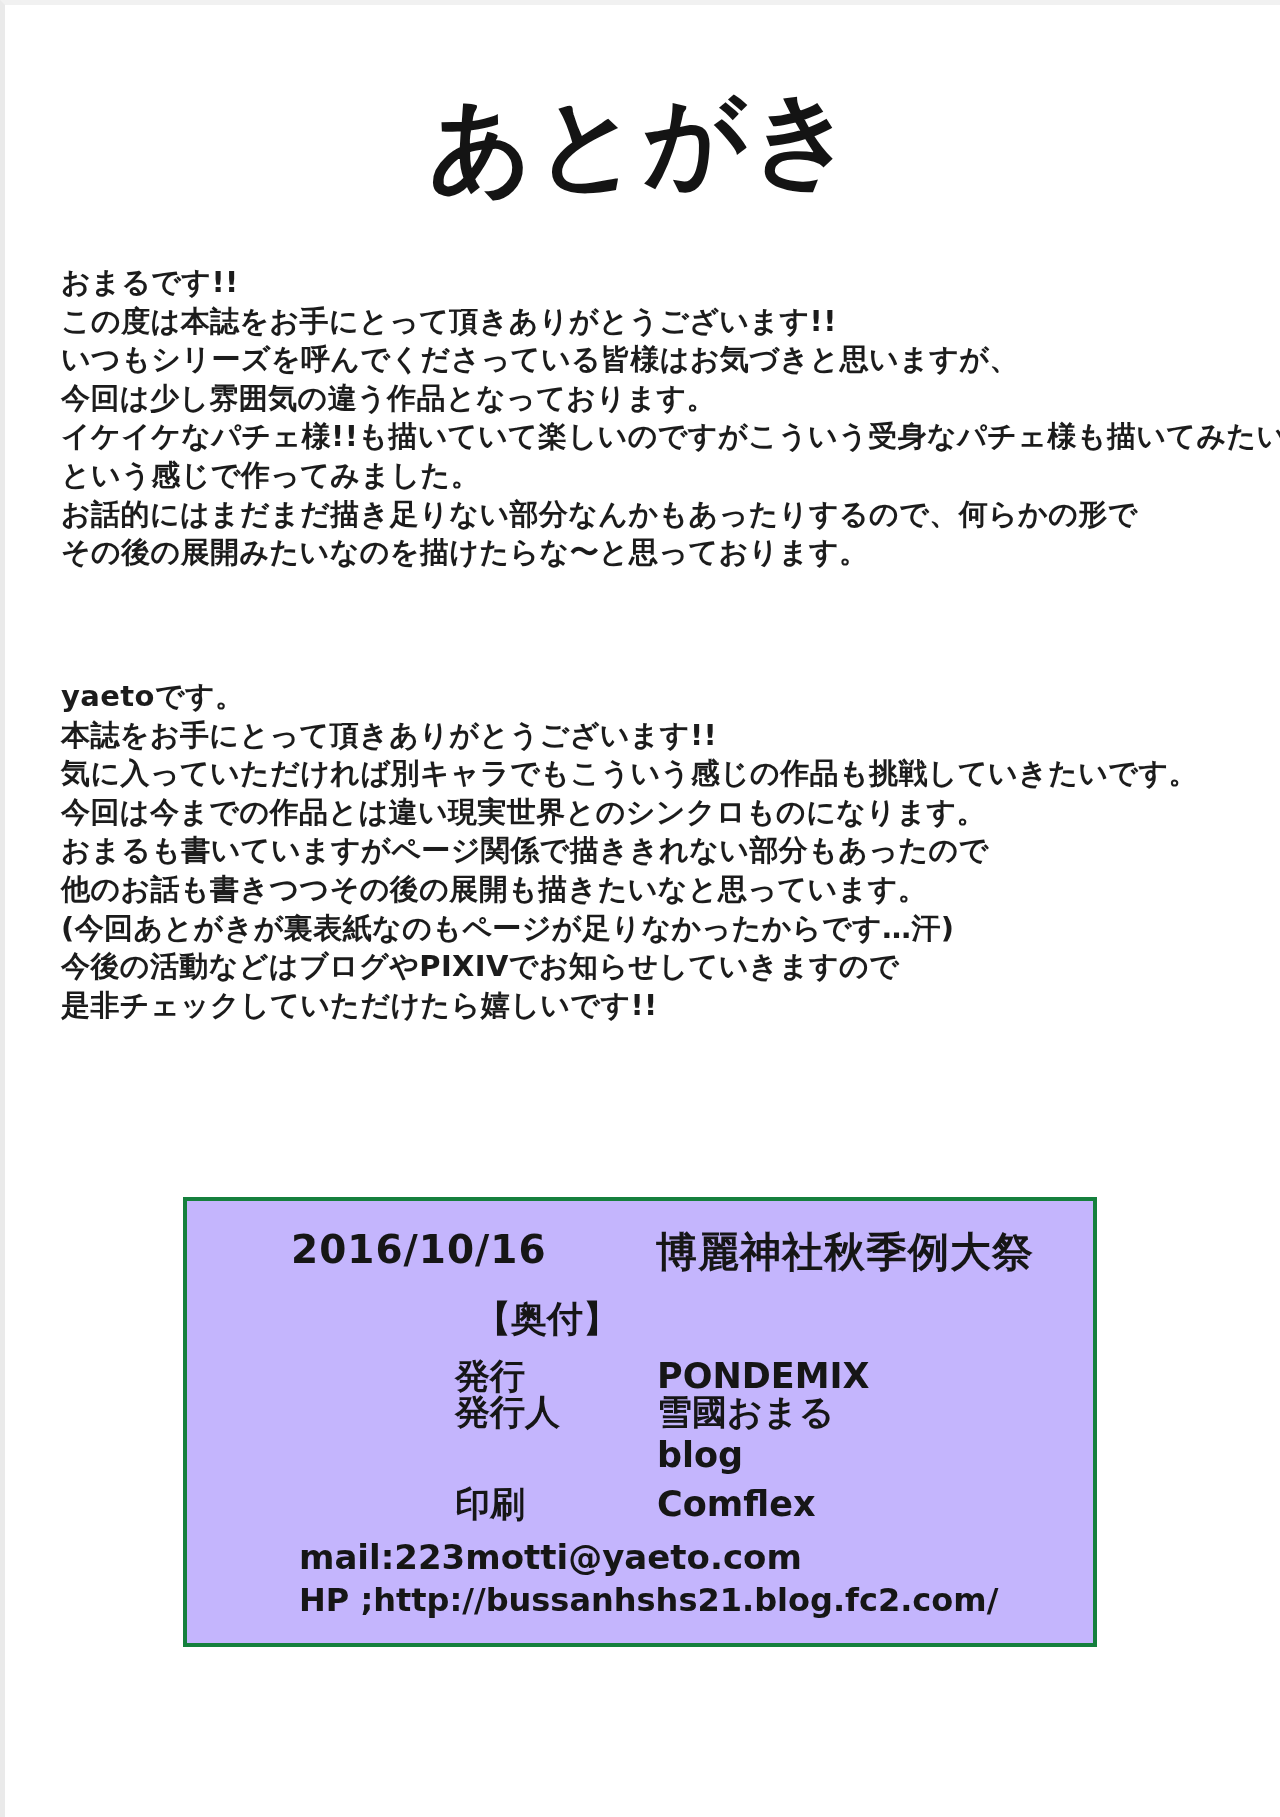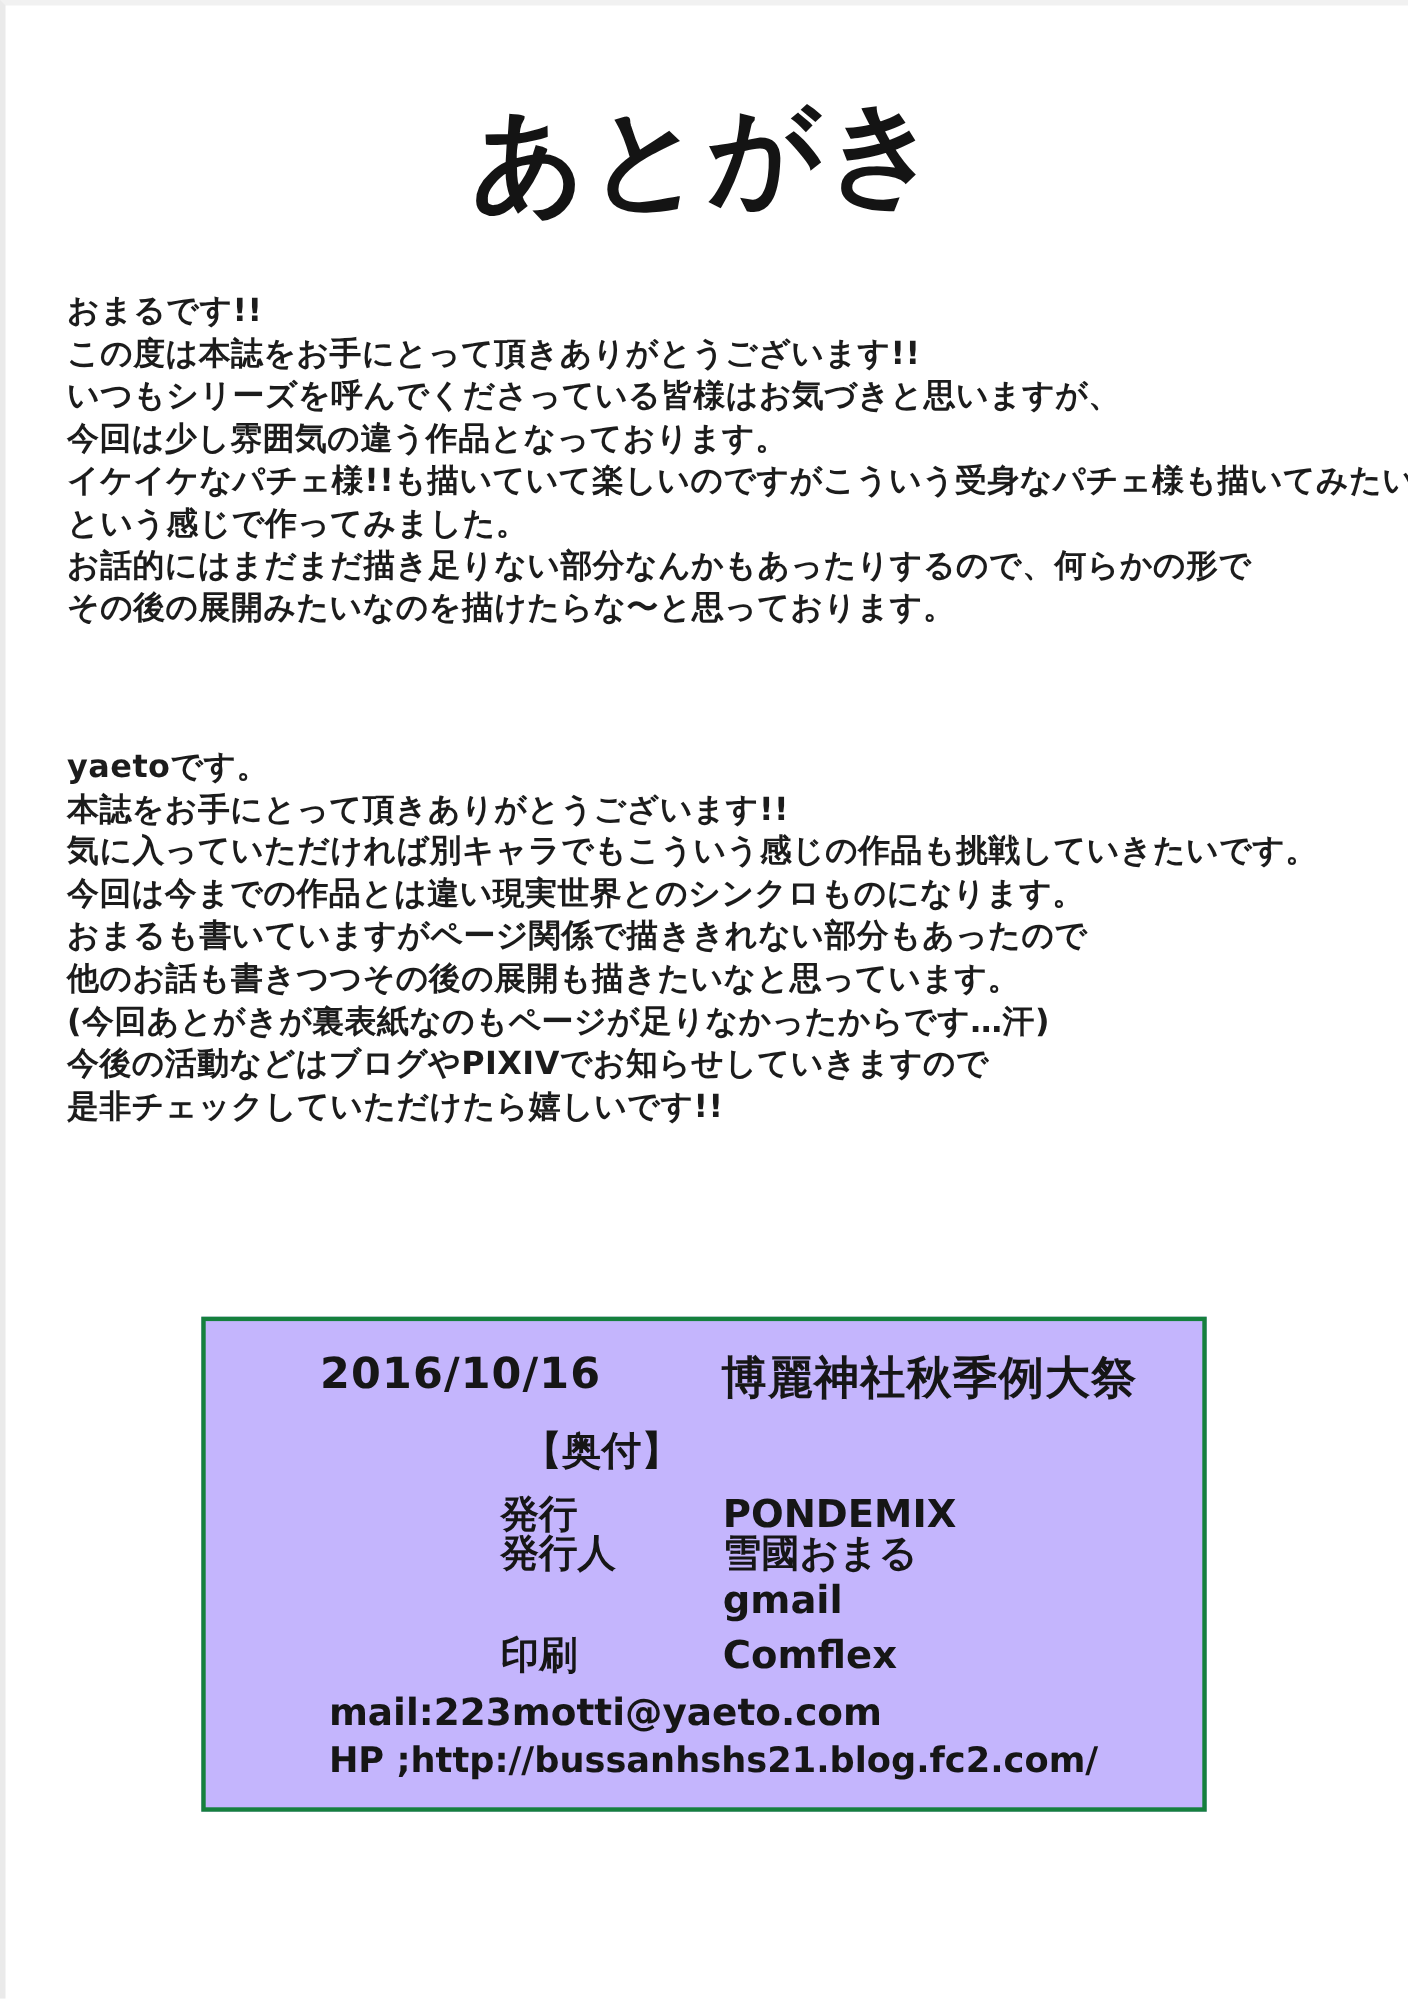--- a/index.html
+++ b/index.html
@@ -104,21 +104,21 @@
     <div class="c-abs c-event">博麗神社秋季例大祭</div>
     <div class="c-abs c-okuzuke">【奥付】</div>
 
     <div class="c-abs c-row c-row-0">
       <span class="c-label">発行</span><span class="c-value">PONDEMIX</span>
     </div>
     <div class="c-abs c-row c-row-1">
       <span class="c-label">発行人</span><span class="c-value">雪國おまる</span>
     </div>
     <div class="c-abs c-row c-row-2">
-      <span class="c-label"></span><span class="c-value">gmail</span>
+      <span class="c-label"></span><span class="c-value">blog</span>
     </div>
     <div class="c-abs c-row c-row-3">
       <span class="c-label">印刷</span><span class="c-value">Comflex</span>
     </div>
 
     <div class="c-abs c-mail">mail:223motti@yaeto.com</div>
     <div class="c-abs c-hp">HP ;http://bussanhshs21.blog.fc2.com/</div>
   </div>
 
 </div>

